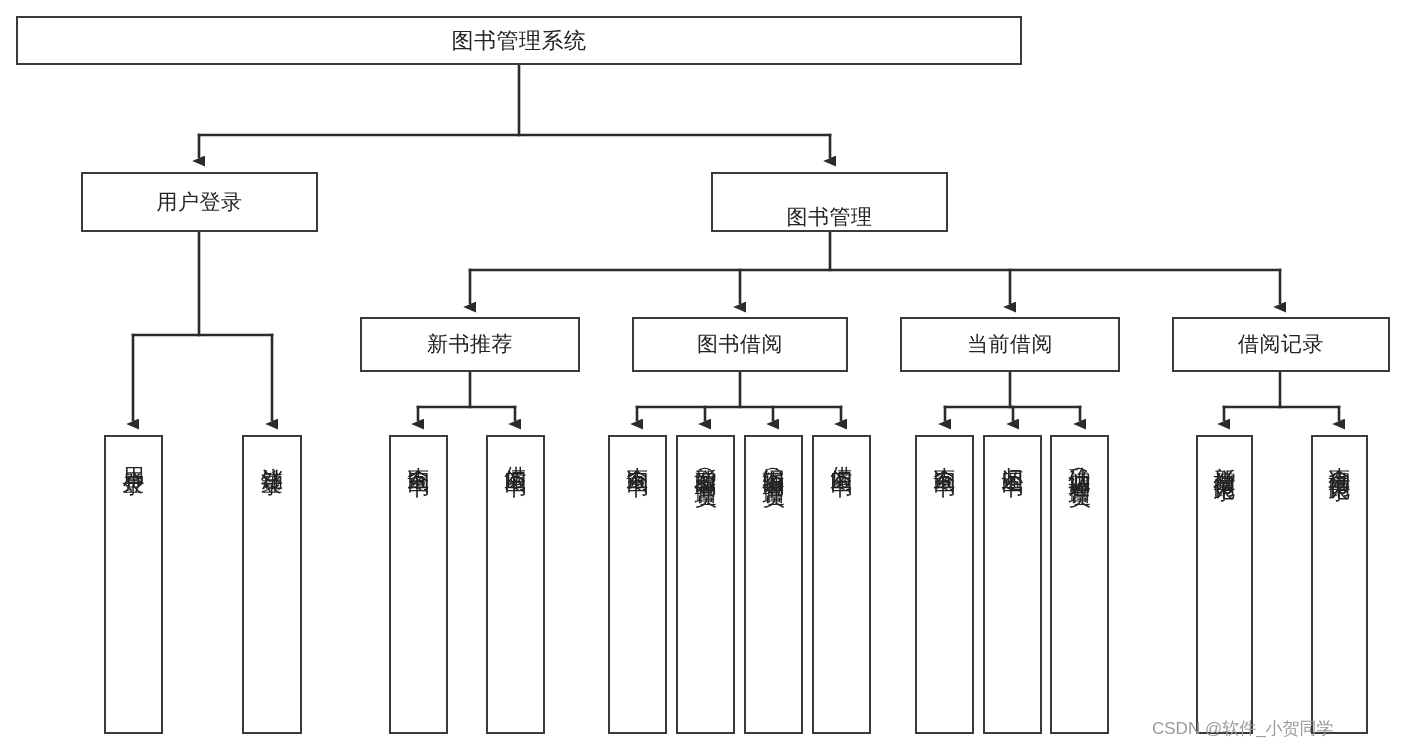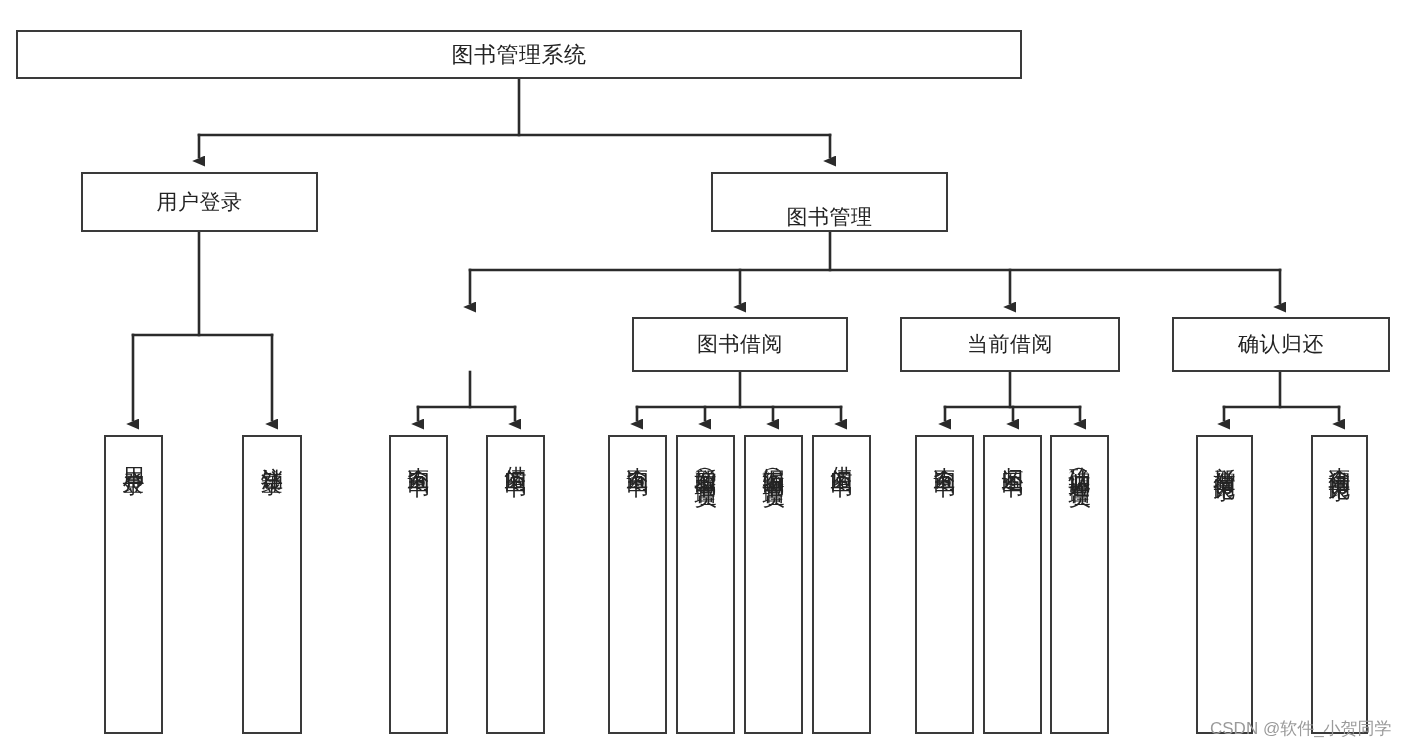--- a/index.html
+++ b/index.html
@@ -114,39 +114,42 @@
       <path d="M1013,407 L1013,420" marker-end="url(#arrow)"></path>
       <path d="M1080,407 L1080,420" marker-end="url(#arrow)"></path>
 
       <path d="M1280,372 L1280,407"></path>
       <path d="M1224,407 L1339,407"></path>
       <path d="M1224,407 L1224,420" marker-end="url(#arrow)"></path>
       <path d="M1339,407 L1339,420" marker-end="url(#arrow)"></path>
     </g>
   </svg>
 
-  <div class="node horiz root" style="left:16px; top:16px; width:1006px; height:49px;margin-top:14px;">
+  <div class="node horiz root" style="left:16px; top:16px; width:1006px; height:49px;">
     <span class="label">图书管理系统</span>
   </div>
 
   <div class="node horiz" style="left:81px; top:172px; width:237px; height:60px;">
     <span class="label">用户登录</span>
   </div>
   <div class="node horiz" style="left:711px; top:172px; width:237px; height:60px;align-items:flex-end;">
     <span class="label">图书管理</span>
   </div>
 
+  <div class="node horiz" style="left:360px; top:317px; width:220px; height:55px;">
+    <span class="label">新书推荐</span>
+  </div>
   <div class="node horiz" style="left:900px; top:317px; width:220px; height:55px;">
     <span class="label">当前借阅</span>
   </div>
   <div class="node horiz" style="left:632px; top:317px; width:216px; height:55px;">
     <span class="label">图书借阅</span>
   </div>
   <div class="node horiz" style="left:1172px; top:317px; width:218px; height:55px;">
-    <span class="label">确认归还</span>
+    <span class="label">借阅记录</span>
   </div>
 
   <div class="node vert" style="left:104px; top:435px; width:59px; height:299px;">
     <span class="label">用户登录</span>
   </div>
   <div class="node vert" style="left:242px; top:435px; width:60px; height:299px;">
     <span class="label">注销登录</span>
   </div>
 
   <div class="node vert" style="left:389px; top:435px; width:59px; height:299px;">
@@ -179,15 +182,15 @@
     <span class="label">确认归还（管理员）</span>
   </div>
 
   <div class="node vert" style="left:1196px; top:435px; width:57px; height:299px;">
     <span class="label">新增借阅记录</span>
   </div>
   <div class="node vert" style="left:1311px; top:435px; width:57px; height:299px;">
     <span class="label">查询借阅记录</span>
   </div>
 
-  <div class="watermark" style="left:1210px; top:717px;text-align:right;">CSDN @软件_小贺同学</div>
+  <div class="watermark" style="left:1152px; top:717px;text-align:right;">CSDN @软件_小贺同学</div>
 
 </div>
 
 </body></html>

